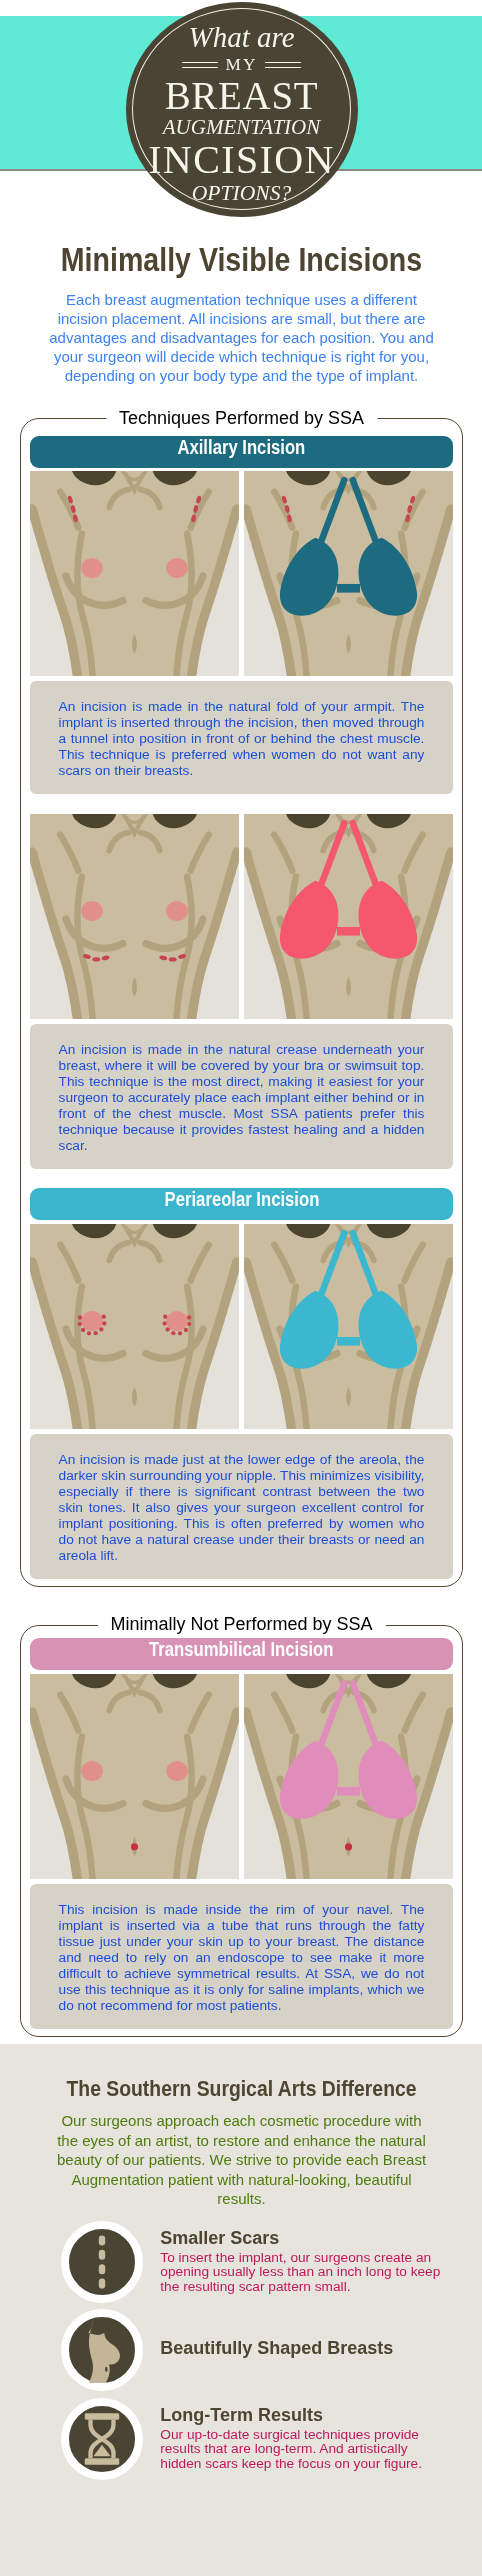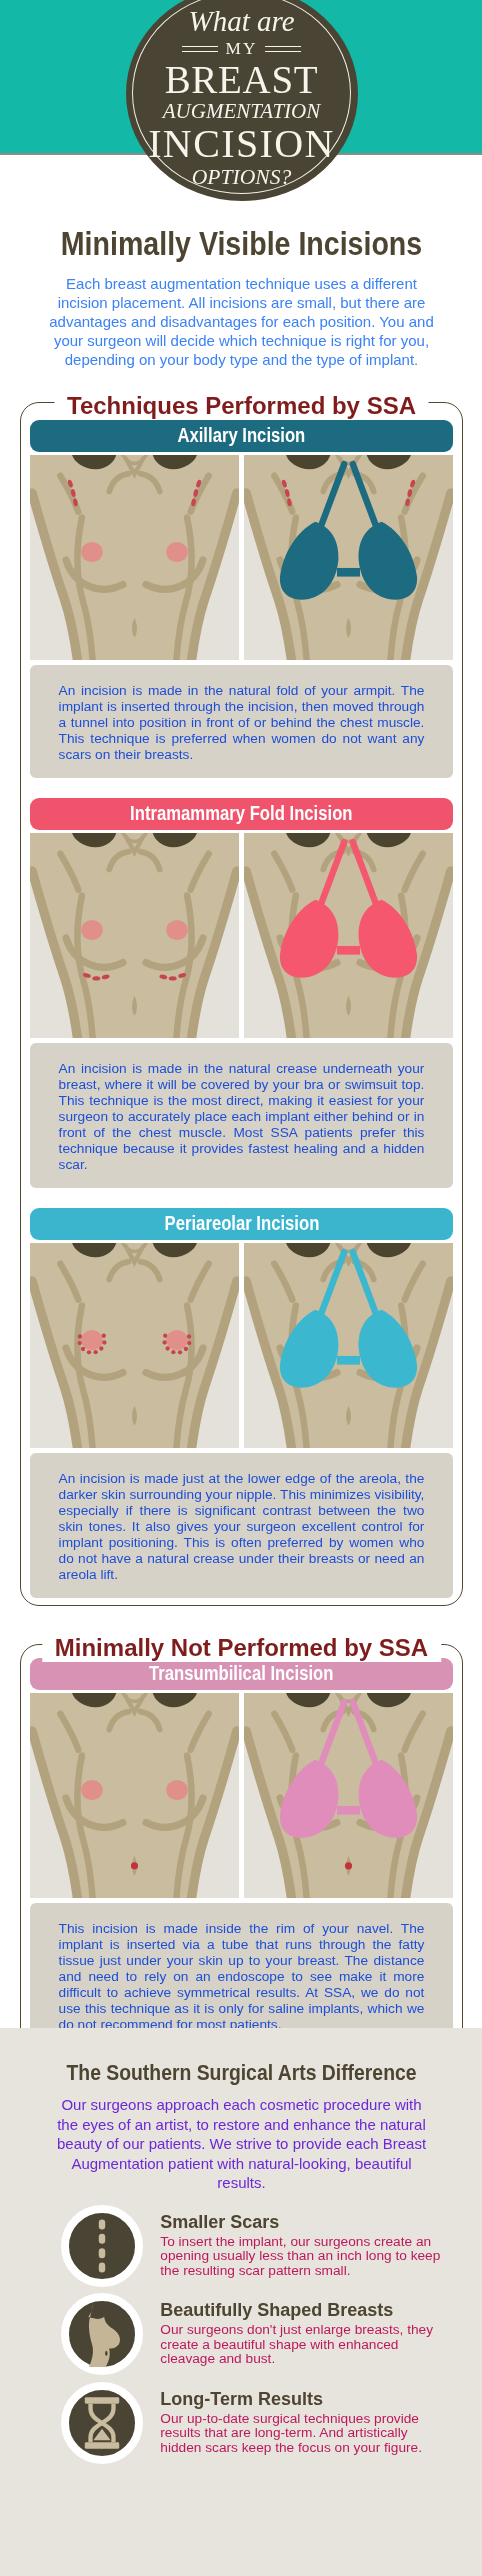--- a/index.html
+++ b/index.html
@@ -1,20 +1,20 @@
 <!DOCTYPE html>
 <html style="font-size:11.5px"><head>
 <meta charset="utf-8">
 <style>
   html,body{margin:0;padding:0;background:#fff;}
   body{width:483px;font-family:"Liberation Sans",sans-serif;-webkit-font-smoothing:antialiased;}
   .page{width:483px;height:2576px;overflow:hidden;position:relative;}
 
   
-  .top-band{position:relative;height:153px;background:#14b8a6;}
+  .top-band{position:relative;height:153px;background:#5eead4;margin-top:16px;}
   .divider{height:2.2px;background:#8e8b84;}
   .badge{position:absolute;left:50%;top:-14.4px;width:232px;height:215px;margin-left:-116px;
          background:#4a4434;border-radius:50%;z-index:5;}
   .badge-ring{position:absolute;inset:6.5px;border:1.4px solid #f3f0e8;border-radius:50%;}
   .badge-inner{position:relative;height:100%;display:flex;flex-direction:column;align-items:center;
                justify-content:flex-start;padding-top:21.6px;box-sizing:border-box;color:#f7f4ec;
                font-family:"Liberation Serif",serif;text-align:center;}
   .b1{font-style:italic;font-size:29px;line-height:1;}
   .b2{display:flex;align-items:center;gap:7.2px;font-size:17.3px;letter-spacing:2.2px;margin-top:2.9px;}
   .myline{width:36px;height:5.8px;border-top:1.4px solid #f7f4ec;border-bottom:1.4px solid #f7f4ec;box-sizing:border-box;}
@@ -26,36 +26,36 @@
   
   .main{height:1873px;box-sizing:border-box;overflow:hidden;background:#fff;}
   h1{margin:70px 0 0;text-align:center;font-size:34px;font-weight:bold;color:#4d4531;
      transform:scaleX(.84);transform-origin:50% 50%;white-space:nowrap;line-height:1.1;}
   .intro{width:398px;margin:11.5px auto 0;text-align:center;font-size:15px;line-height:19px;color:#3b82f6;}
 
   .group-box{position:relative;width:443px;margin:33px auto 0;box-sizing:border-box;
              border:1.4px solid #52482f;border-radius:19px;padding:16.6px 8.6px 7.2px;}
   .group-box.box2{margin-top:38px;padding-top:12.2px;}
   .group-title{position:absolute;top:-11.5px;left:50%;transform:translateX(-50%);background:#fff;
-               padding:0 13px;font-size:24px;font-weight:bold;color:#7f1d1d;white-space:nowrap;}
+               padding:0 13px;font-size:18px;font-weight:normal;color:#000000;white-space:nowrap;}
 
   .incision + .incision{margin-top:19.4px;}
-  .bar{height:32px;border-radius:9px;display:flex;align-items:center;justify-content:center;
+  .bar{height:32px;border-radius:9px;display:flex;align-items:flex-start;justify-content:center;
        margin-bottom:3.6px;}
   .bar span{color:#fff;font-weight:bold;font-size:19.4px;transform:scaleX(.86);white-space:nowrap;}
   .panels{display:grid;grid-template-columns:1fr 1fr;gap:5.8px;height:205px;background:#fff;margin-bottom:5px;}
   .panel{width:100%;height:205px;display:block;}
   .desc{background:#d7d2c7;border-radius:5.8px;padding:18px 29px 15px;}
   .desc p{margin:0;font-size:13.7px;line-height:16px;color:#1d4ed8;text-align:justify;}
 
   
   .footer-top{height:594px;box-sizing:border-box;background:#e7e4dd;padding-top:33px;overflow:visible;}
   .footer-top h2{margin:0;text-align:center;font-size:22px;font-weight:bold;color:#4d4531;
                  transform:scaleX(.88);white-space:nowrap;line-height:1.1;}
-  .f-intro{width:377px;margin:10px auto 0;text-align:center;font-size:15px;line-height:19.4px;color:#6d28d9;}
+  .f-intro{width:377px;margin:10px auto 0;text-align:center;font-size:15px;line-height:19.4px;color:#4d7c0f;}
   .features{margin:12.2px 0 0 61px;display:flex;flex-direction:column;gap:6.5px;}
   .feature{display:flex;align-items:center;gap:17.3px;}
   .ficon{flex:0 0 auto;width:66px;height:66px;border-radius:50%;background:#4a4434;
          border:8.6px solid #fff;}
   .ficon svg{display:block;width:66px;height:66px;}
   .ftext{width:281px;}
   .ftitle{font-size:18px;font-weight:bold;color:#4d4531;line-height:1.1;margin-bottom:2.2px;}
   .fbody{font-size:13.7px;line-height:14.4px;color:#be185d;}
 
   .footer-band{position:relative;height:71px;background:#d2cdc4;}
@@ -192,23 +192,20 @@
               <use href="#bikini"></use>
               <use href="#marks-axillary"></use>
             </svg>
         </div>
         <div class="desc">
           <p>An incision is made in the natural fold of your armpit. The implant is inserted through the incision, then moved through a tunnel into position in front of or behind the chest muscle. This technique is preferred when women do not want any scars on their breasts.</p>
         </div>
       </div>
 
       <div class="incision">
-        <div class="bar" style="background-color: rgb(240, 84, 108);">
-          <span>Intramammary Fold Incision</span>
-        </div>
         <div class="panels">
           <svg class="panel" viewBox="0 0 290 287" preserveAspectRatio="xMidYMid slice">
               <use href="#torso"></use>
               <use href="#marks-inframammary"></use>
             </svg>
           <svg class="panel" viewBox="0 0 290 287" preserveAspectRatio="xMidYMid slice" style="color: rgb(244, 87, 110);">
               <use href="#torso"></use>
               <use href="#bikini"></use>
             </svg>
         </div>
@@ -287,21 +284,20 @@
 
         <div class="feature">
           <div class="ficon">
             <svg viewBox="0 0 92 92">
               <path fill="#c3b596" d="M34,2 C33,10 31,17 27,22 C38,26 44,26 49,22 C50,30 54,34 60,38 C70,44 74,54 69,61 C66,65 61,67 56,66 C58,76 56,84 51,92 L28,92 C33,80 35,70 32,60 C28,46 26,32 30,20 Z"></path>
               <ellipse cx="52" cy="73" rx="1.7" ry="3.8" fill="#4a4434"></ellipse>
             </svg>
           </div>
           <div class="ftext">
             <div class="ftitle">Beautifully Shaped Breasts</div>
-            <div class="fbody">Our surgeons don't just enlarge breasts, they create a beautiful shape with enhanced cleavage and bust.</div>
           </div>
         </div>
 
         <div class="feature">
           <div class="ficon">
             <svg viewBox="0 0 92 92">
               <g fill="#c9bc9e">
                 <rect x="22" y="10" width="48" height="9" rx="2"></rect>
                 <rect x="22" y="73" width="48" height="9" rx="2"></rect>
                 <path d="M46,54 L58,70 H34 Z"></path>

